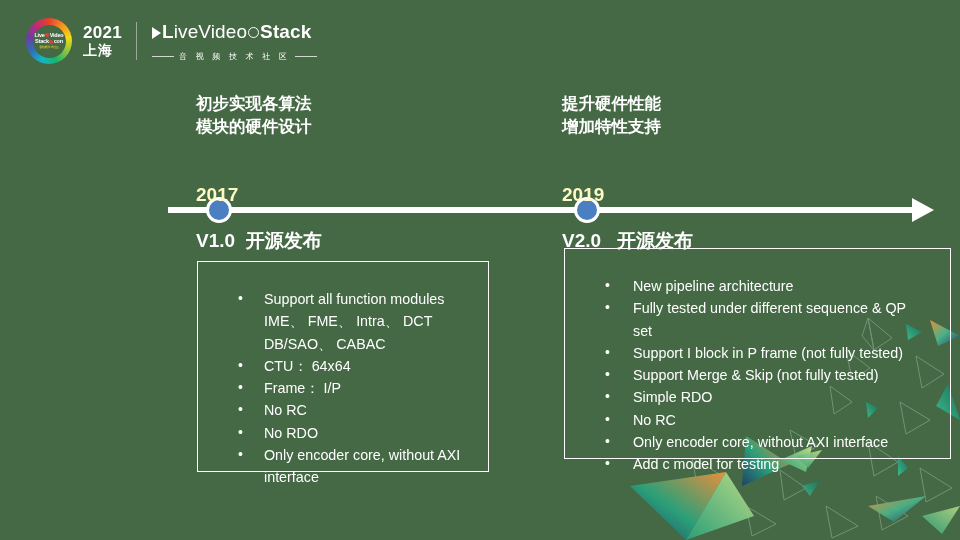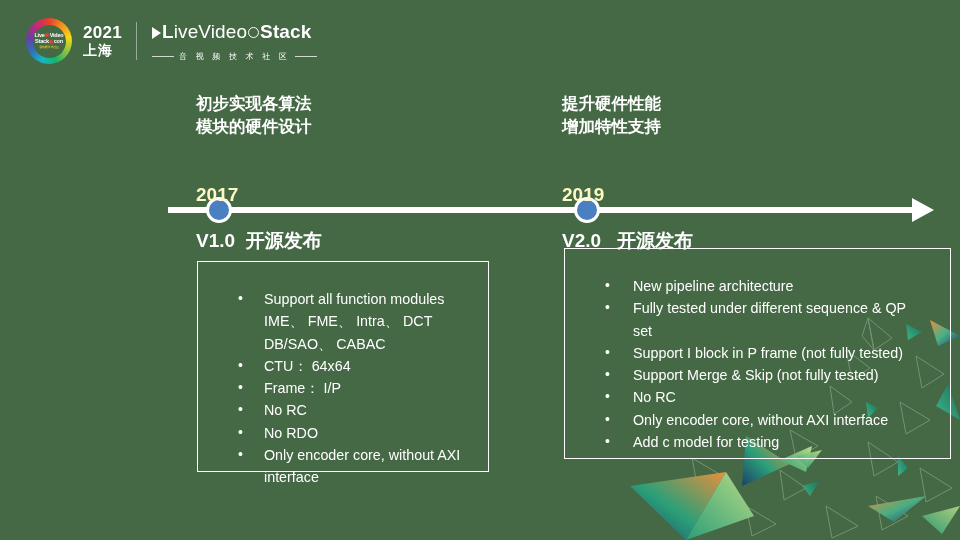--- a/index.html
+++ b/index.html
@@ -222,19 +222,20 @@
     <div class="year">2019</div>
   </div>
   <div class="vertitle" id="ver2">V2.0   开源发布</div>
   <div class="box" id="box2">
     <ul>
       <li>New pipeline architecture</li>
       <li>Fully tested under different sequence &amp; QP
 set</li>
       <li>Support I block in P frame (not fully tested)</li>
       <li>Support Merge &amp; Skip    (not fully tested)</li>
+      <li>Simple RDO</li>
       <li>No RC</li>
       <li>Only encoder core, without AXI interface</li>
       <li>Add c model for testing</li>
     </ul>
   </div>
 
 </div>
 
 </body></html>

